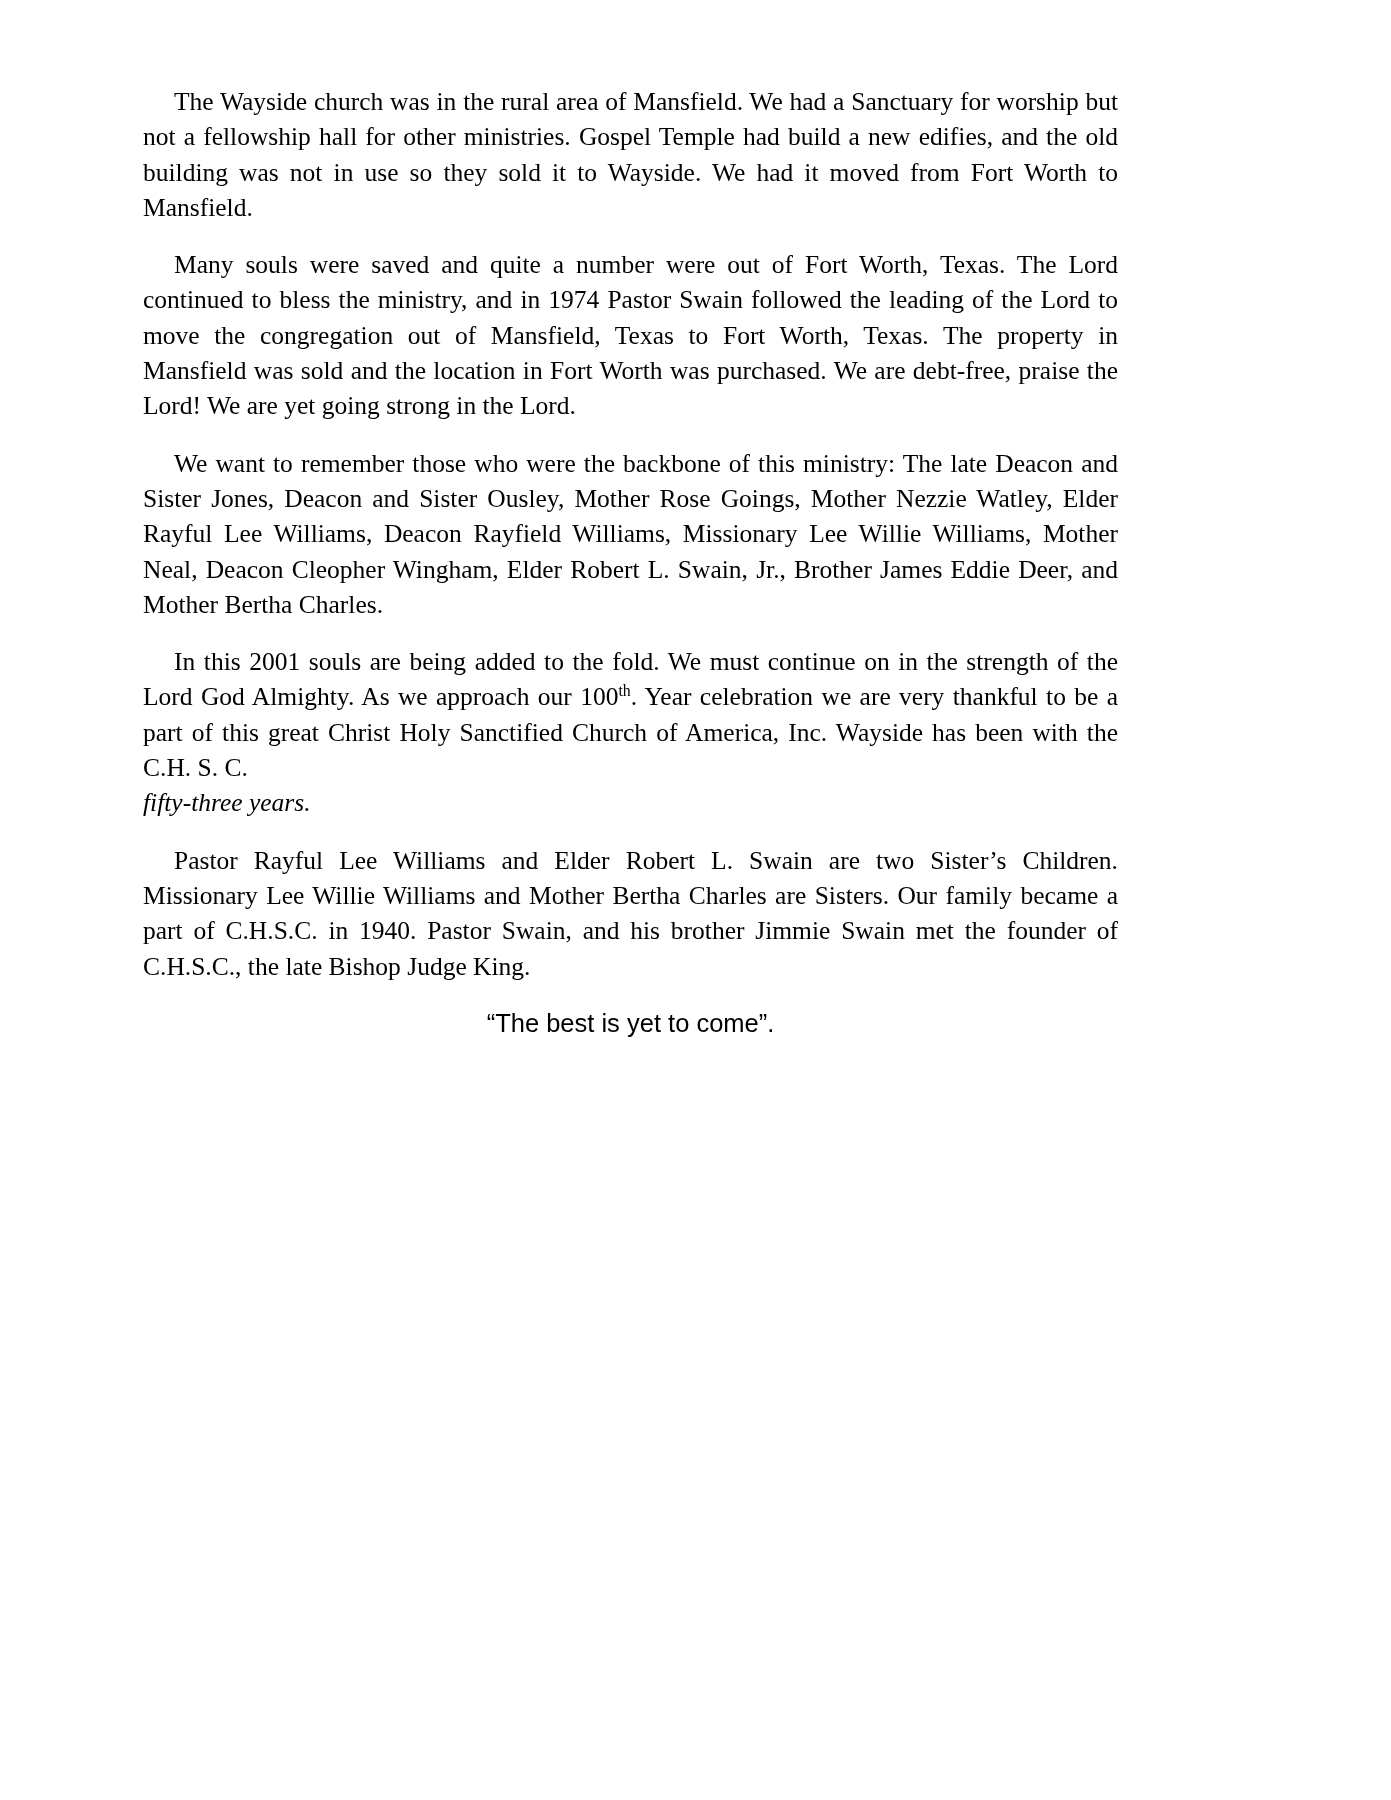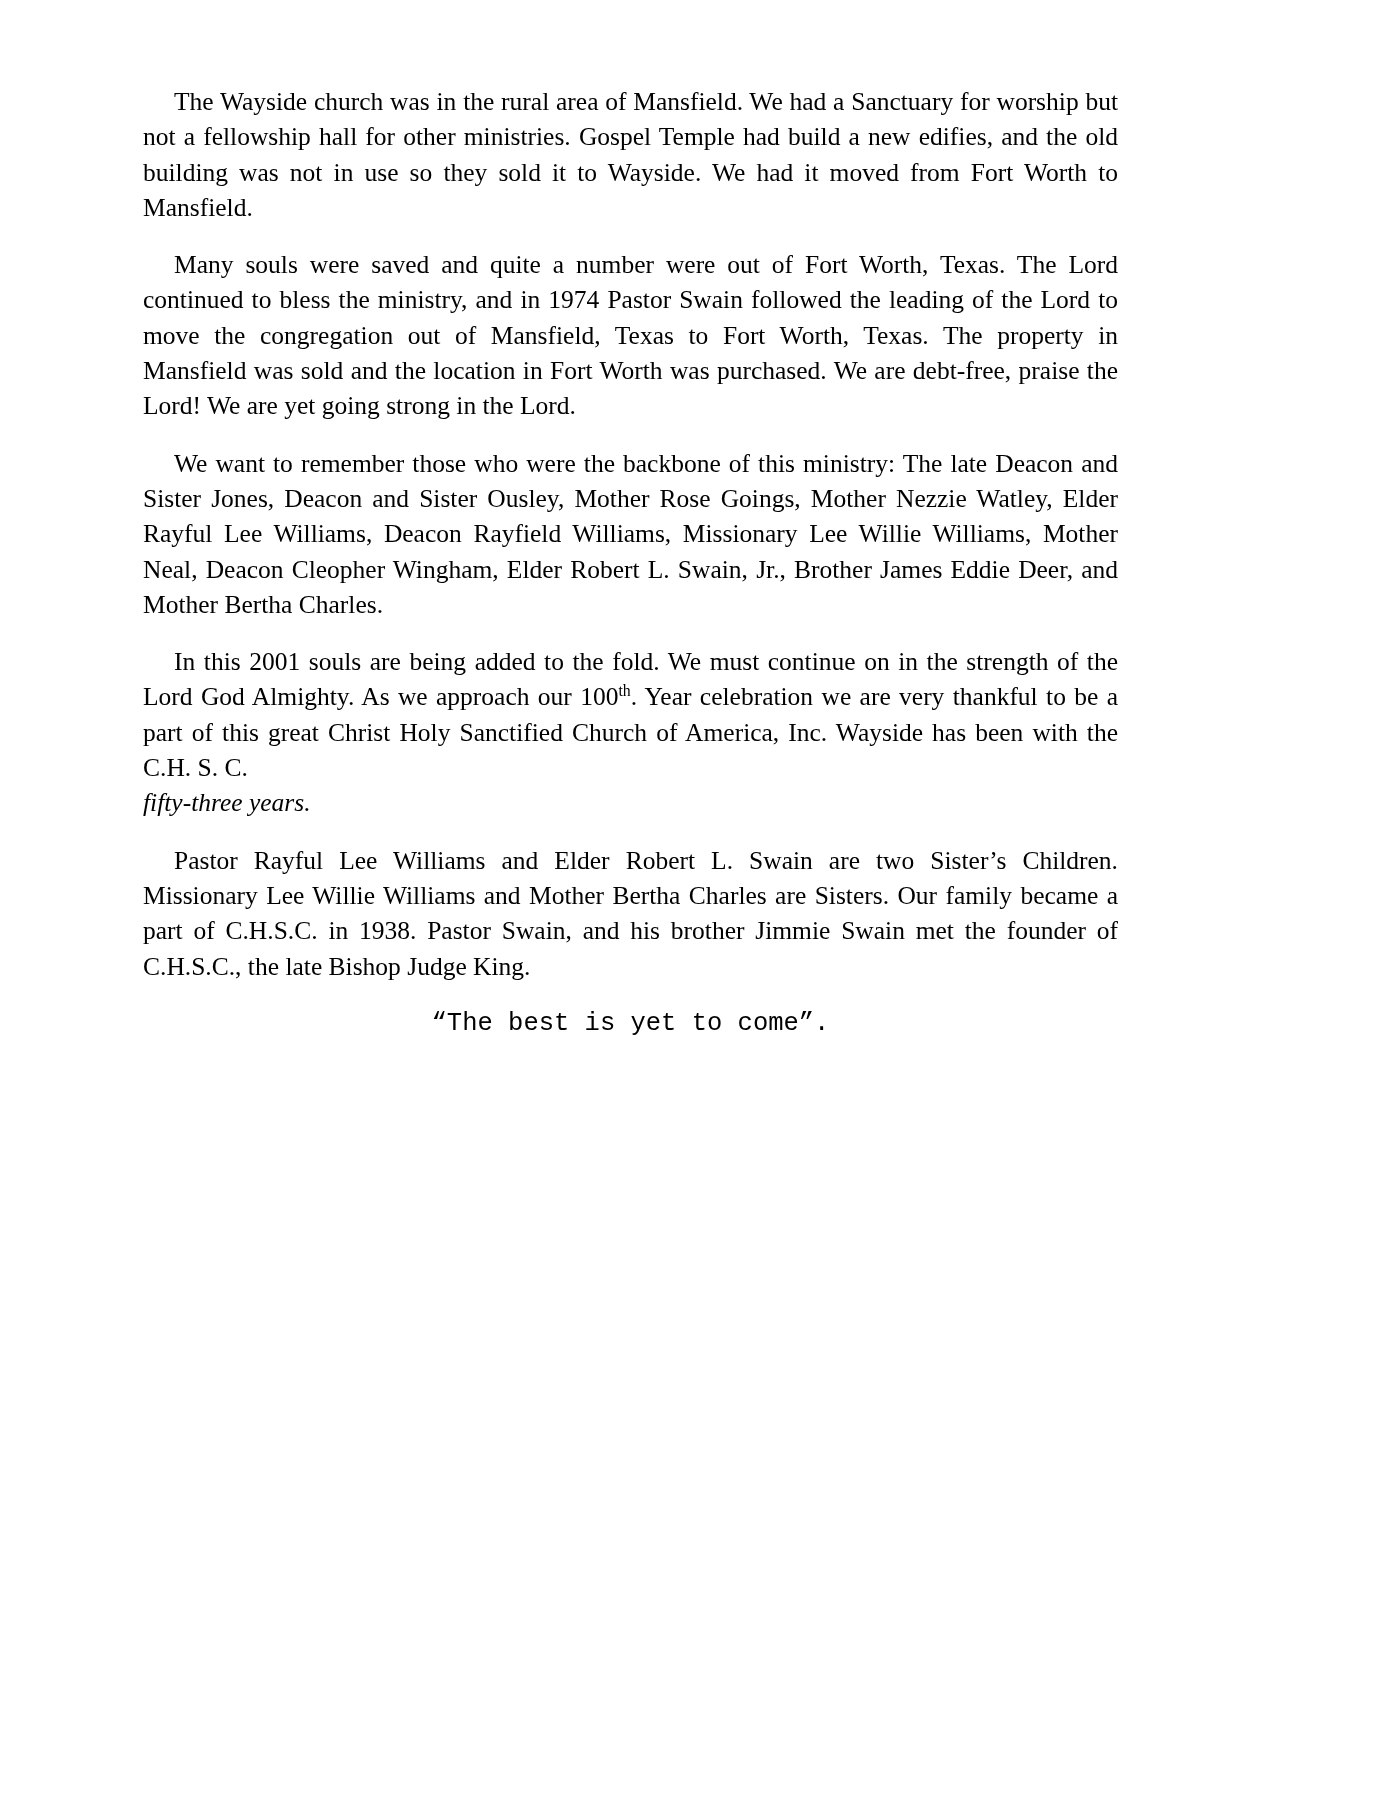--- a/index.html
+++ b/index.html
@@ -32,21 +32,21 @@
     text-indent: 31px;
     -webkit-hyphens: none;
     hyphens: none;
   }
   .para sup {
     font-size: 0.62em;
     vertical-align: super;
     line-height: 0;
   }
   .centered {
-    font-family: Liberation Mono, monospace;
+    font-family: Liberation Sans, sans-serif;
     font-size: 25.5px;
     line-height: 35.3px;
     color: #000000;
     text-align: center;
     text-indent: 0;
     margin: 12px 0 0 0;
   }
   
   .para > span.tail {
     display: block;
@@ -62,18 +62,18 @@
   <div class="content">
 
     <p class="para">The Wayside church was in the rural area of Mansfield.  We had a Sanctuary for worship but not a fellowship hall for other ministries. Gospel Temple had build a new edifies, and the old building was not in use so they sold it to Wayside. We had it moved from Fort Worth to Mansfield.</p>
 
     <p class="para">Many souls were saved and quite a number were out of Fort Worth, Texas. The Lord continued to bless the ministry, and in 1974 Pastor Swain followed the leading of the Lord to move the congregation out of Mansfield, Texas to Fort Worth, Texas. The property in Mansfield was sold and the location in Fort Worth was purchased. We are debt-free, praise the Lord! We are yet going strong in the Lord.</p>
 
     <p class="para">We want to remember those who were the backbone of this ministry: The late Deacon and Sister Jones, Deacon and Sister Ousley, Mother Rose Goings, Mother Nezzie Watley, Elder Rayful Lee Williams, Deacon Rayfield Williams, Missionary Lee Willie Williams, Mother Neal, Deacon Cleopher Wingham, Elder Robert L. Swain, Jr.,  Brother James Eddie Deer, and Mother Bertha Charles.</p>
 
     <p class="para"><span>In this 2001 souls are being added to the fold. We must continue on in the strength of the Lord God Almighty.  As we approach our 100</span><sup>th</sup><span>. Year celebration we are very thankful to be a part of this great Christ Holy Sanctified Church of America, Inc. Wayside has been with the C.H. S. C.</span><span class="tail">fifty-three years.</span></p>
 
-    <p class="para">Pastor Rayful Lee Williams and Elder Robert L. Swain are two Sister’s Children. Missionary Lee Willie Williams and Mother Bertha Charles are Sisters. Our family became a part of C.H.S.C. in 1938. Pastor Swain, and his brother Jimmie Swain met the founder of C.H.S.C., the late Bishop Judge King.</p>
+    <p class="para">Pastor Rayful Lee Williams and Elder Robert L. Swain are two Sister’s Children. Missionary Lee Willie Williams and Mother Bertha Charles are Sisters. Our family became a part of C.H.S.C. in 1940. Pastor Swain, and his brother Jimmie Swain met the founder of C.H.S.C., the late Bishop Judge King.</p>
 
     <p class="centered">“The best is yet to come”.</p>
 
   </div>
 </div>
 
 </body></html>

